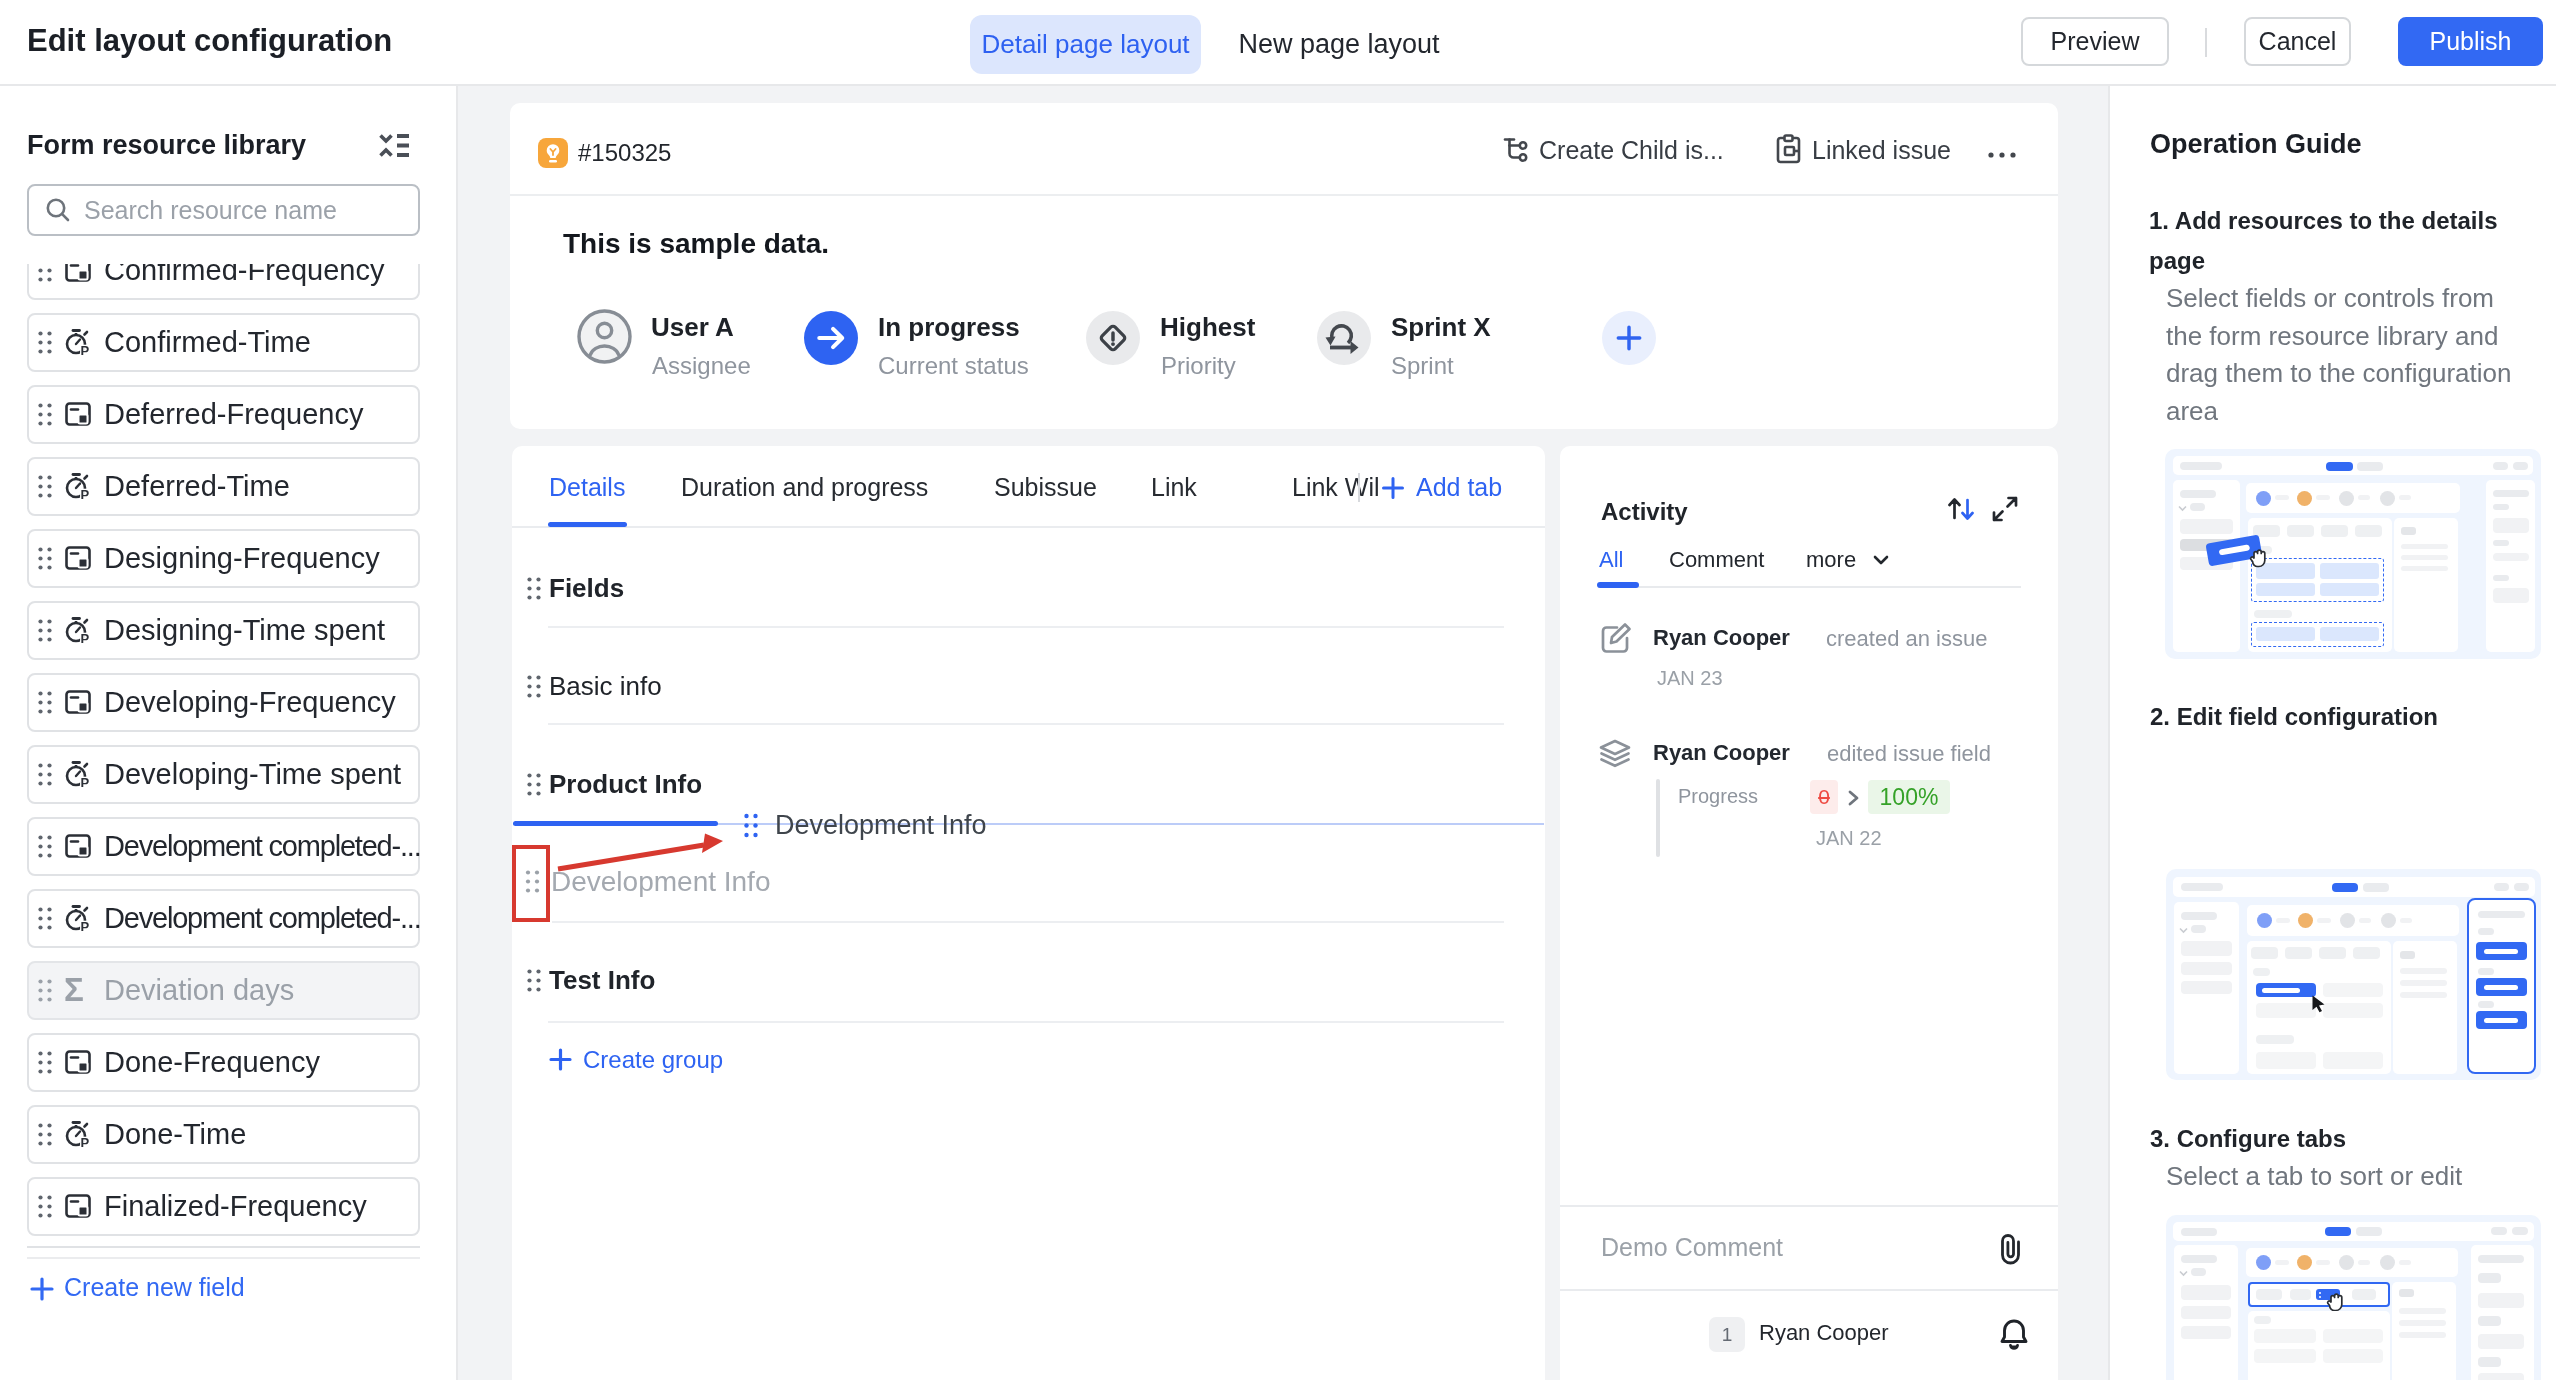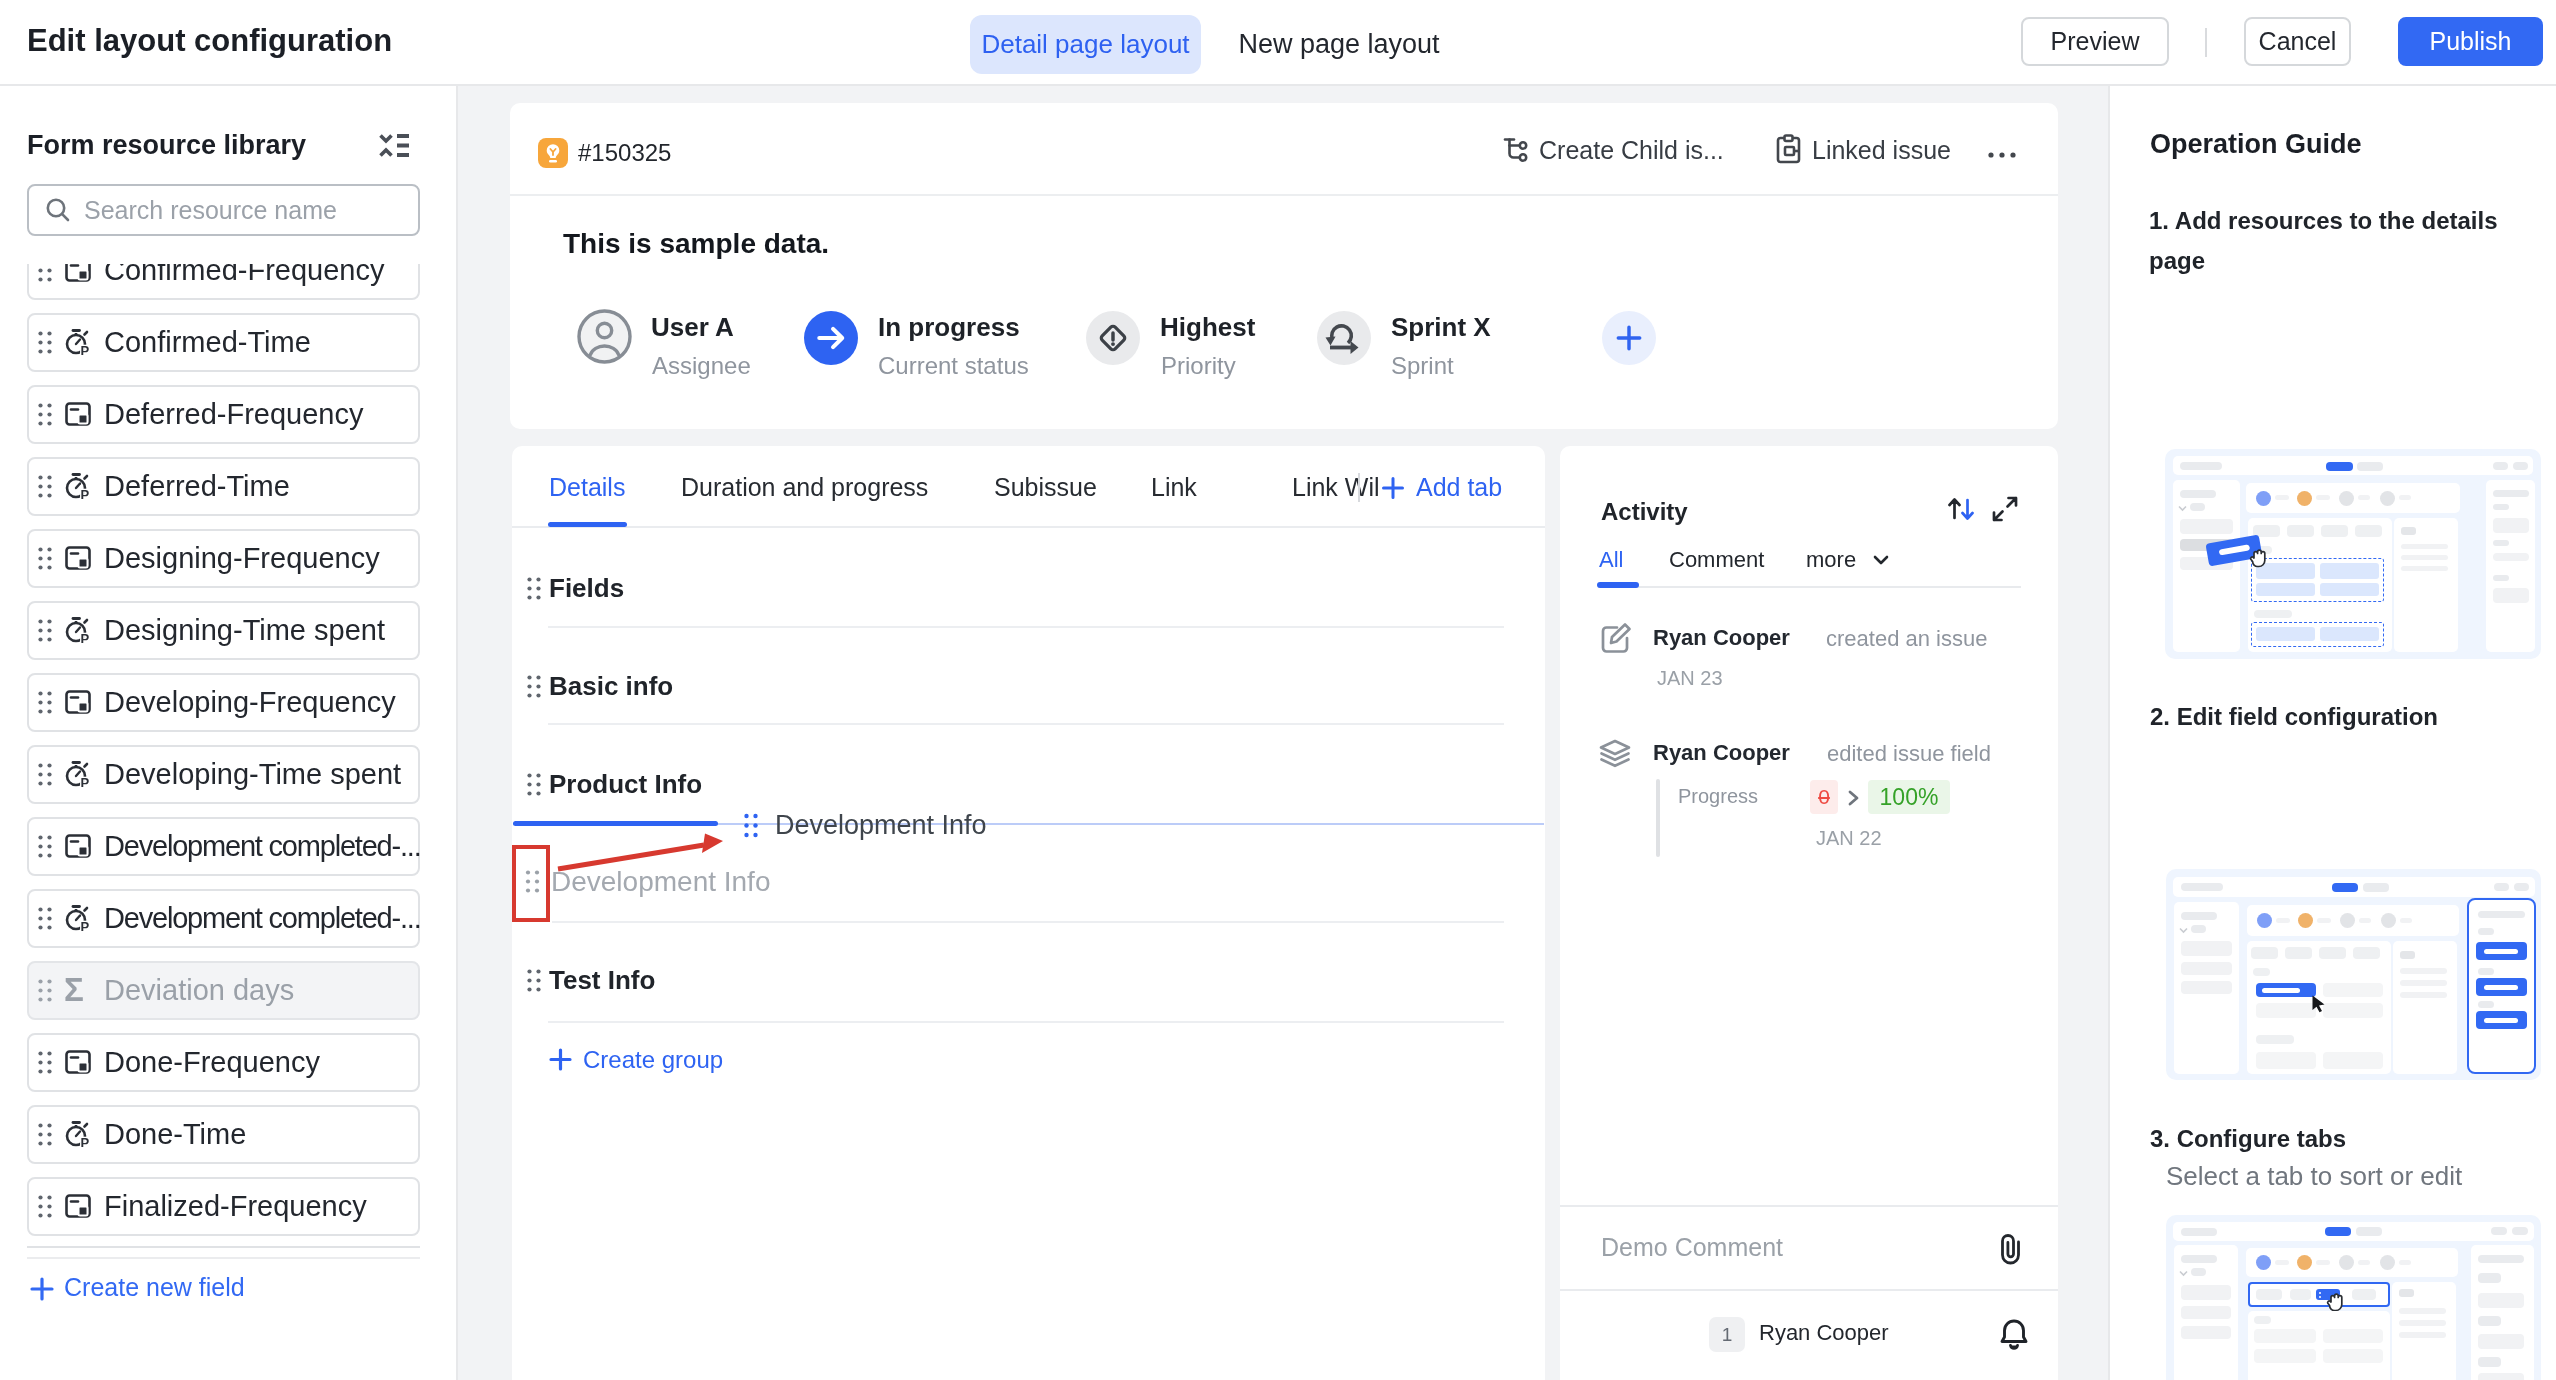--- a/index.html
+++ b/index.html
@@ -391,21 +391,21 @@
 <svg class="a handle6" style="left:525px;top:674px" width="18" height="25" viewBox="0 0 18 25">
       <g>
         <circle cx="4.5" cy="3.5" r="2.1"></circle>
         <circle cx="13.5" cy="3.5" r="2.1"></circle>
         <circle cx="4.5" cy="12.5" r="2.1"></circle>
         <circle cx="13.5" cy="12.5" r="2.1"></circle>
         <circle cx="4.5" cy="21.5" r="2.1"></circle>
         <circle cx="13.5" cy="21.5" r="2.1"></circle>
       </g>
     </svg>
-<div class="a" style="left:549px;top:671px;font-size:26px;font-weight:700;color:#20242a">Basic info</div>
+<div class="a" style="left:549px;top:671px;font-size:26px;font-weight:400;color:#20242a">Basic info</div>
 <div class="sec-line" style="left:548px;top:723px;width:956px"></div>
 
 <svg class="a handle6" style="left:525px;top:772px" width="18" height="25" viewBox="0 0 18 25">
       <g>
         <circle cx="4.5" cy="3.5" r="2.1"></circle>
         <circle cx="13.5" cy="3.5" r="2.1"></circle>
         <circle cx="4.5" cy="12.5" r="2.1"></circle>
         <circle cx="13.5" cy="12.5" r="2.1"></circle>
         <circle cx="4.5" cy="21.5" r="2.1"></circle>
         <circle cx="13.5" cy="21.5" r="2.1"></circle>
@@ -516,20 +516,21 @@
 <div class="a" style="left:1709px;top:1317px;width:36px;height:35px;background:#eff0f2;border-radius:7px;text-align:center;line-height:35px;font-size:19px;color:#646a73">1</div>
 <div class="a" style="left:1759px;top:1320px;font-size:22px;color:#23272d">Ryan Cooper</div>
 <svg class="a" style="left:1998px;top:1317px" width="32" height="34" viewBox="0 0 32 34" fill="none" stroke="#1f2329" stroke-width="2.9" stroke-linecap="round" stroke-linejoin="round">
 <path d="M16 4 a9.5 9.5 0 0 1 9.5 9.5 v6.5 l2.5 4.5 H4 l2.5 -4.5 V13.5 A9.5 9.5 0 0 1 16 4 Z"></path>
 <path d="M12.5 28.5 a3.6 3.6 0 0 0 7 0" fill="#1f2329"></path>
 </svg>
 
 <div class="a" style="left:2108px;top:86px;width:448px;height:1294px;background:#fff;border-left:2px solid #e7e8ea;box-sizing:border-box"></div>
 <div class="a" style="left:2150px;top:129px;font-size:27px;font-weight:700;color:#1b1f26">Operation Guide</div>
 <div class="a" style="left:2149px;top:201px;width:390px;font-size:24px;font-weight:700;color:#20242a;line-height:40px">1. Add resources to the details<br>page</div>
+<div class="a" style="left:2166px;top:280px;width:390px;font-size:26px;color:#70767e;line-height:37.5px">Select fields or controls from<br>the form resource library and<br>drag them to the configuration<br>area</div>
 
 <div class="a" style="left:2165px;top:449px;width:376px;height:210px;background:#eff5fe;border-radius:10px">
   <div class="mcard" style="left:8px;top:7px;width:360px;height:19px">
     <div class="mbar" style="left:7px;top:6px;width:42px;height:8px"></div>
     <div class="mblue" style="left:153px;top:6px;width:27px;height:9px"></div>
     <div class="mbar" style="left:184px;top:6px;width:26px;height:9px"></div>
     <div class="mbar" style="left:320px;top:6px;width:15px;height:8px"></div>
     <div class="mbar" style="left:340px;top:6px;width:15px;height:8px"></div>
   </div>
   <div class="mcard" style="left:8px;top:31px;width:67px;height:172px">

